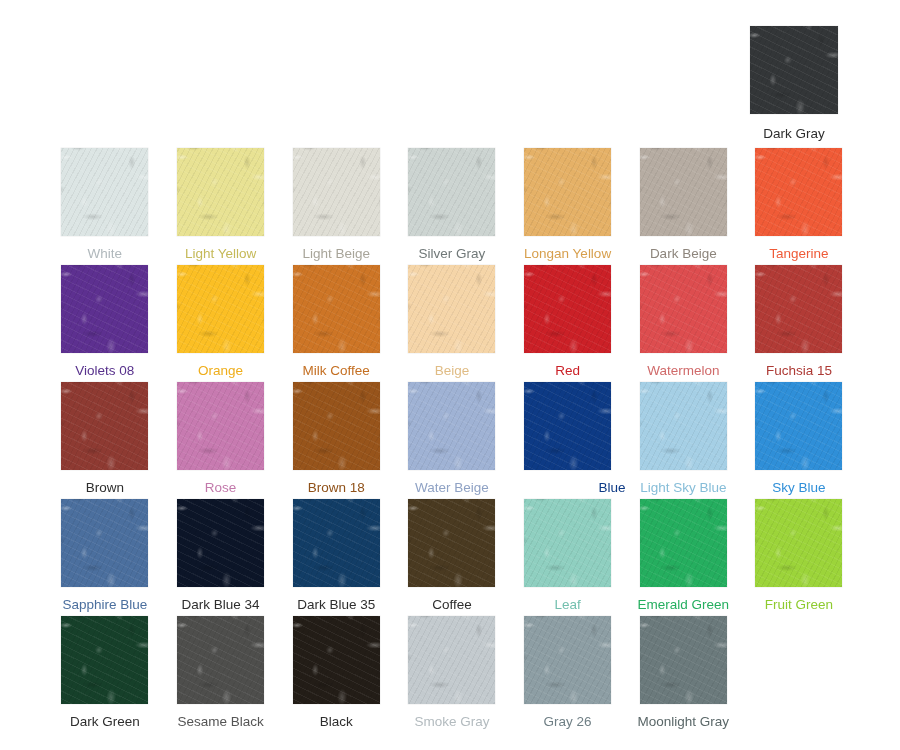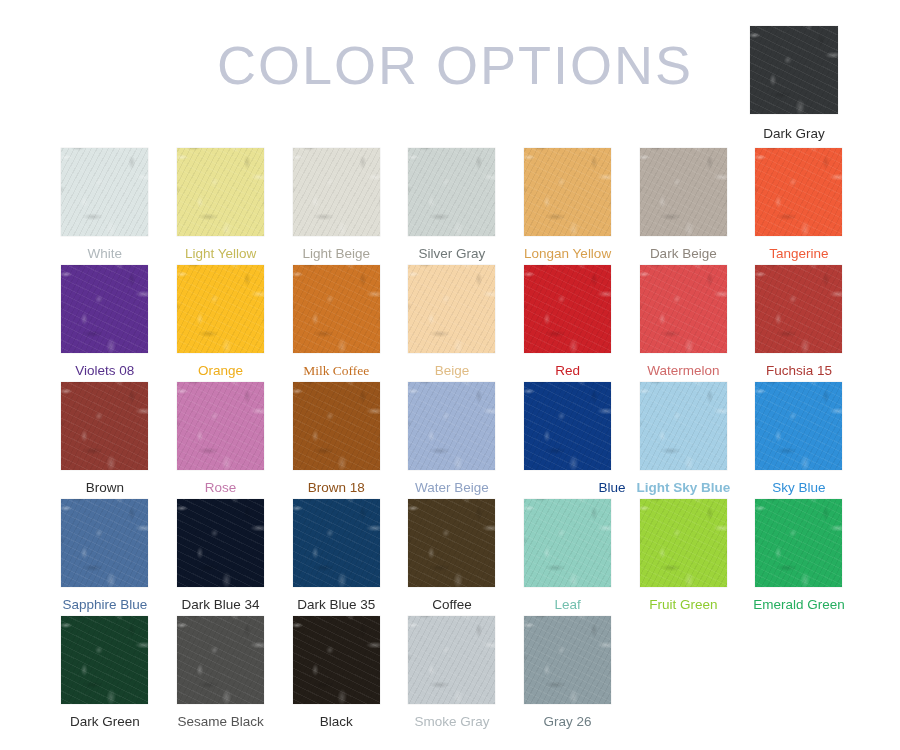--- a/index.html
+++ b/index.html
@@ -128,21 +128,20 @@
     margin-top: 12px;
     font-size: 13.5px;
     color: #2e2e2e;
   }
 </style>
 </head>
 <body style="background: rgb(255, 255, 255);">
 
 <div id="page" style="background: rgb(255, 255, 255);">
 
-  <div class="title">COLOR OPTIONS</div>
 
   <div class="feature">
     <div class="swatch-wrap">
       <div class="swatch" style="background-color: rgb(51, 54, 56);"></div>
     </div>
     <div class="label" style="color: rgb(46, 46, 46);">Dark Gray</div>
   </div>
 
   <div class="grid" id="swatch-grid">
       <div class="cell">
@@ -196,21 +195,21 @@
       <div class="cell">
         <div class="swatch-wrap">
           <div class="swatch" style="background-color: rgb(251, 191, 36);"></div>
         </div>
         <div class="label" style="color: rgb(239, 174, 27);">Orange</div>
       </div>
       <div class="cell">
         <div class="swatch-wrap">
           <div class="swatch" style="background-color: rgb(205, 117, 38);"></div>
         </div>
-        <div class="label" style="color: rgb(196, 111, 34); font-family: Liberation Serif, serif;">Milk Coffee</div>
+        <div class="label" style="color: rgb(196, 111, 34);">Milk Coffee</div>
       </div>
       <div class="cell">
         <div class="swatch-wrap">
           <div class="swatch" style="background-color: rgb(245, 213, 168);"></div>
         </div>
         <div class="label" style="color: rgb(224, 188, 133);">Beige</div>
       </div>
       <div class="cell">
         <div class="swatch-wrap">
           <div class="swatch" style="background-color: rgb(203, 32, 39);"></div>
@@ -256,21 +255,21 @@
       <div class="cell">
         <div class="swatch-wrap">
           <div class="swatch" style="background-color: rgb(13, 58, 133);"></div>
         </div>
         <div class="label" style="color: rgb(13, 58, 133); text-align: right;">Blue</div>
       </div>
       <div class="cell">
         <div class="swatch-wrap">
           <div class="swatch" style="background-color: rgb(165, 207, 229);"></div>
         </div>
-        <div class="label" style="color: rgb(134, 189, 216); font-weight: bold;">Light Sky Blue</div>
+        <div class="label" style="color: rgb(134, 189, 216);">Light Sky Blue</div>
       </div>
       <div class="cell">
         <div class="swatch-wrap">
           <div class="swatch" style="background-color: rgb(47, 143, 216);"></div>
         </div>
         <div class="label" style="color: rgb(47, 143, 216);">Sky Blue</div>
       </div>
       <div class="cell">
         <div class="swatch-wrap">
           <div class="swatch" style="background-color: rgb(75, 111, 158);"></div>
@@ -296,32 +295,32 @@
         <div class="label" style="color: rgb(46, 46, 46);">Coffee</div>
       </div>
       <div class="cell">
         <div class="swatch-wrap">
           <div class="swatch" style="background-color: rgb(143, 207, 192);"></div>
         </div>
         <div class="label" style="color: rgb(115, 191, 174);">Leaf</div>
       </div>
       <div class="cell">
         <div class="swatch-wrap">
+          <div class="swatch" style="background-color: rgb(37, 174, 95);"></div>
+        </div>
+        <div class="label" style="color: rgb(37, 174, 95);">Emerald Green</div>
+      </div>
+      <div class="cell">
+        <div class="swatch-wrap">
           <div class="swatch" style="background-color: rgb(156, 212, 58);"></div>
         </div>
         <div class="label" style="color: rgb(142, 203, 47);">Fruit Green</div>
       </div>
       <div class="cell">
         <div class="swatch-wrap">
-          <div class="swatch" style="background-color: rgb(37, 174, 95);"></div>
-        </div>
-        <div class="label" style="color: rgb(37, 174, 95);">Emerald Green</div>
-      </div>
-      <div class="cell">
-        <div class="swatch-wrap">
           <div class="swatch" style="background-color: rgb(22, 64, 42);"></div>
         </div>
         <div class="label" style="color: rgb(46, 46, 46);">Dark Green</div>
       </div>
       <div class="cell">
         <div class="swatch-wrap">
           <div class="swatch" style="background-color: rgb(78, 78, 76);"></div>
         </div>
         <div class="label" style="color: rgb(85, 85, 85);">Sesame Black</div>
       </div>
@@ -336,15 +335,21 @@
           <div class="swatch" style="background-color: rgb(195, 202, 206);"></div>
         </div>
         <div class="label" style="color: rgb(179, 187, 191);">Smoke Gray</div>
       </div>
       <div class="cell">
         <div class="swatch-wrap">
           <div class="swatch" style="background-color: rgb(141, 158, 164);"></div>
         </div>
         <div class="label" style="color: rgb(111, 127, 133);">Gray 26</div>
       </div>
+      <div class="cell">
+        <div class="swatch-wrap">
+          <div class="swatch" style="background-color: rgb(107, 122, 124);"></div>
+        </div>
+        <div class="label" style="color: rgb(90, 103, 104);">Moonlight Gray</div>
+      </div>
     </div>
 
 </div>
 
 </body></html>

